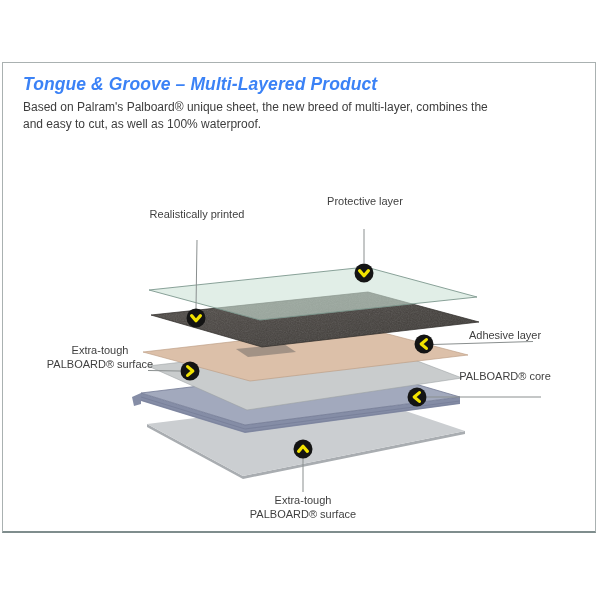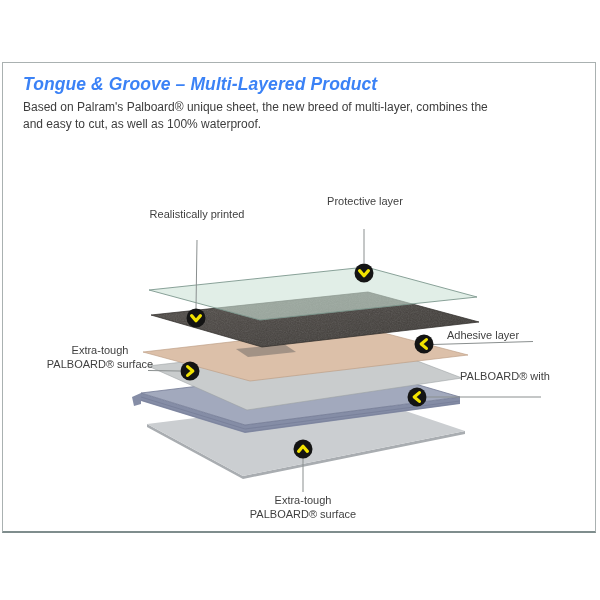--- a/index.html
+++ b/index.html
@@ -24,21 +24,21 @@
   }
   .intro div{white-space:nowrap;}
   svg.diagram{position:absolute;left:0;top:0;width:600px;height:600px;}
   .lbl{
     position:absolute;font-size:11px;line-height:13.5px;color:#3f3f3f;
     text-align:center;
   }
   .lbl span{display:block;}
   .lbl-printed{left:117px;top:208px;width:160px;}
   .lbl-protective{left:295px;top:195px;width:140px;}
-  .lbl-adhesive{left:423px;top:329px;width:120px;}
+  .lbl-adhesive{left:445px;top:329px;width:120px;}
   .lbl-surface-top{left:20px;top:344px;width:160px;}
   .lbl-core{left:435px;top:370px;width:140px;}
   .lbl-surface-bottom{left:223px;top:494px;width:160px;}
 </style>
 </head>
 <body>
 
 <div class="card">
   <div class="title">Tongue &amp; Groove – Multi-Layered Product</div>
   <div class="intro">
@@ -140,18 +140,18 @@
   <span>Protective layer</span>
 </div>
 <div class="lbl lbl-adhesive">
   <span>Adhesive layer</span>
 </div>
 <div class="lbl lbl-surface-top">
   <span>Extra-tough</span>
   <span>PALBOARD® surface</span>
 </div>
 <div class="lbl lbl-core">
-  <span>PALBOARD® with</span>
+  <span>PALBOARD® core</span>
 </div>
 <div class="lbl lbl-surface-bottom">
   <span>Extra-tough</span>
   <span>PALBOARD® surface</span>
 </div>
 
 </body></html>

